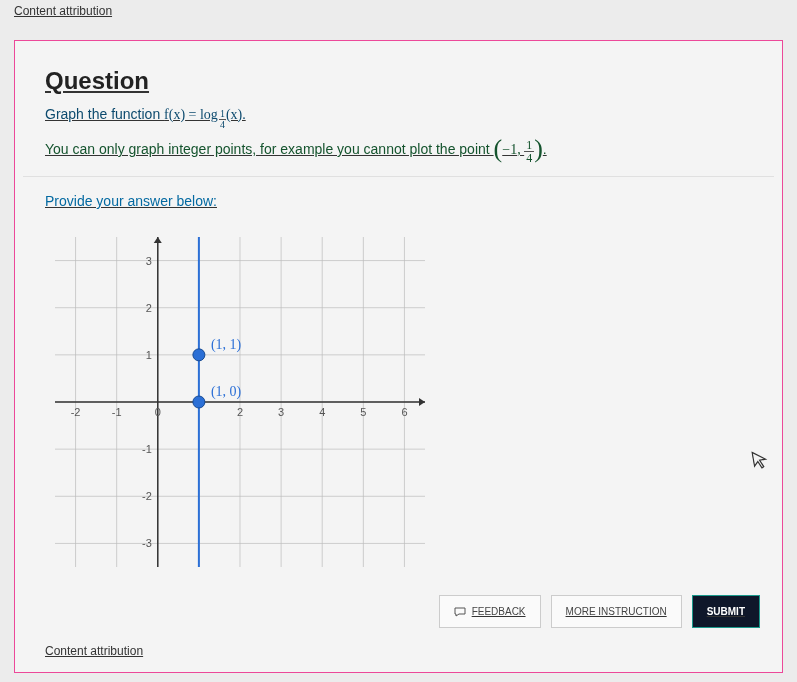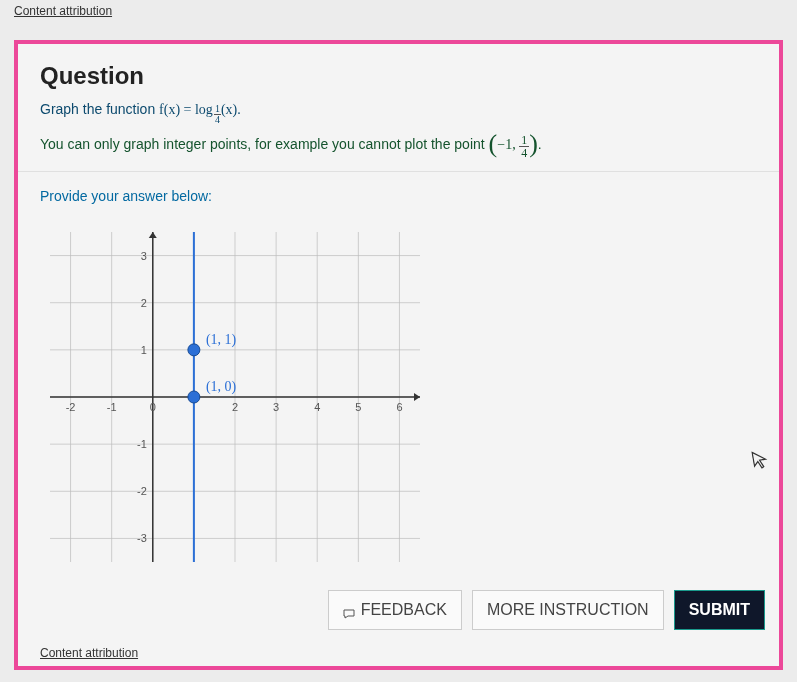--- a/index.html
+++ b/index.html
@@ -17,23 +17,24 @@
     }
     .top-link {
       font-size: 12px;
       padding: 4px 0 4px 0;
       text-decoration: underline;
       color: #333;
       display: inline-block;
     }
     .card {
       background: #f4f4f4;
-      border: 4px solid #ec4899;
+      border: 1px solid #ec4899;
       margin-top: 18px;
-      padding: 0;
+      padding: 8px;
+      text-decoration: underline;
     }
     .q-header {
       padding: 18px 22px 12px 22px;
       border-bottom: 1px solid #e0e0e0;
     }
     .q-title {
       font-size: 24px;
       font-weight: bold;
       color: #222;
       margin-bottom: 10px;
@@ -94,21 +95,21 @@
     }
     .graph-wrap svg { position:absolute; top:0; left:0; }
     .bottom-bar {
       display:flex;
       justify-content: flex-end;
       align-items: center;
       gap: 10px;
       padding: 10px 14px 10px 22px;
     }
     .btn {
-      font-size: 16px;
+      font-size: 10px;
       padding: 10px 14px;
       border: 1px solid #ccc;
       background: #fafafa;
       color: #444;
       cursor: pointer;
       display: inline-flex;
       align-items:center;
       gap:6px;
     }
     .btn.primary {

